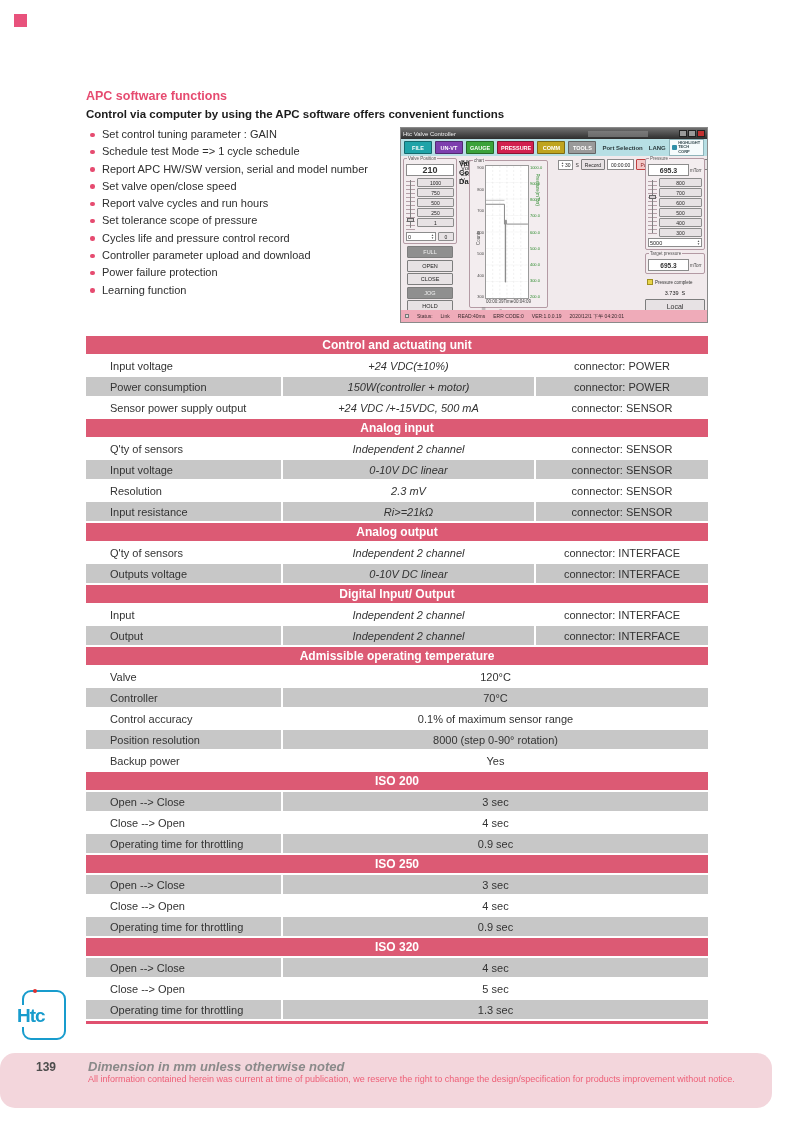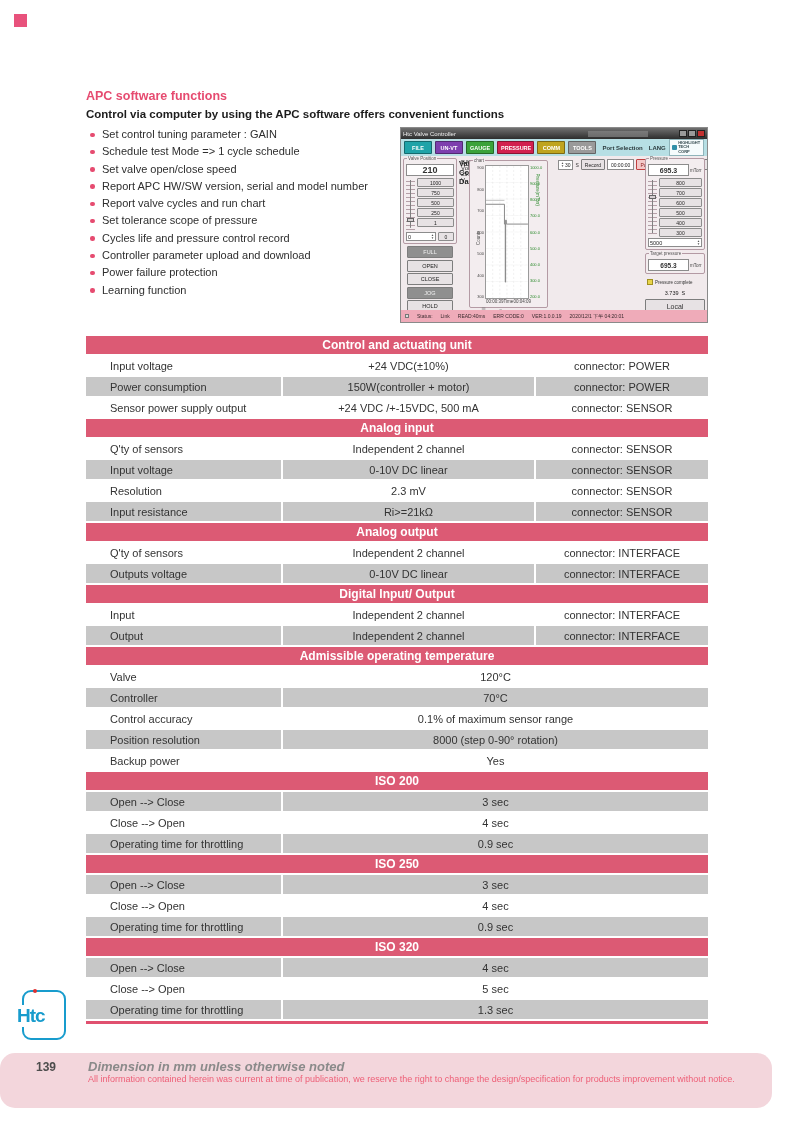--- a/index.html
+++ b/index.html
@@ -87,21 +87,21 @@
   .app-statusbar { height:12px; flex:0 0 12px; background:#efabb9; display:flex; align-items:center; font-size:5px; color:#3a2a2e; gap:8px; padding:0 4px; }
   .app-statusbar .sq { width:4px; height:4px; border:0.5px solid #777; background:#ddd; }
 
   
   .spec-table { position:absolute; left:86px; top:334px; width:622px; }
   .thead { height:18px; margin-top:2px; background:#dc5a74; color:#fff; font-weight:bold; font-size:12px; display:flex; align-items:center; justify-content:center; }
   .trow { display:flex; gap:2px; height:19px; margin-top:2px; }
   .trow > div { background:#fff; display:flex; align-items:center; font-size:11px; color:#333; }
   .trow.gray > div { background:#c7c7c7; }
   .c1 { width:195px; padding-left:24px; }
-  .c2 { width:251px; justify-content:center; }
+  .c2 { width:251px; justify-content:center;font-style:italic; }
   .c3 { width:172px; justify-content:center; }
   .c2m { width:425px; justify-content:center; }
   .table-endline { height:2.5px; margin-top:2px; background:#e0506f; }
 
   
   .logo { position:absolute; left:22px; top:990px; width:44px; height:50px; border:2.5px solid #189ccd; border-radius:9px; }
   .logo .logo-text { position:absolute; left:-9px; top:13px; background:#fff; padding:0 2px; font-size:19px; font-weight:bold; color:#189ccd; letter-spacing:-1px; }
   .logo .logo-dot { position:absolute; left:9px; top:-3px; width:4px; height:4px; border-radius:50%; background:#e03030; }
   .footer-band { position:absolute; left:0; top:1053px; width:772px; height:55px; background:#f3d6dc;border-radius:15px; }
   .page-num { position:absolute; left:36px; top:7px; font-size:12px; font-weight:bold; color:#4d4d4d; }
@@ -120,29 +120,29 @@
   <div class="bullet-item">
       <span class="dot"></span>
       <span class="txt">Set control tuning parameter : GAIN</span>
     </div>
   <div class="bullet-item">
       <span class="dot"></span>
       <span class="txt">Schedule test Mode =&gt; 1 cycle schedule</span>
     </div>
   <div class="bullet-item">
       <span class="dot"></span>
+      <span class="txt">Report APC HW/SW version, serial and model number</span>
+    </div>
+  <div class="bullet-item">
+      <span class="dot"></span>
       <span class="txt">Set valve open/close speed</span>
     </div>
   <div class="bullet-item">
       <span class="dot"></span>
-      <span class="txt">Report APC HW/SW version, serial and model number</span>
-    </div>
-  <div class="bullet-item">
-      <span class="dot"></span>
-      <span class="txt">Report valve cycles and run chart</span>
+      <span class="txt">Report valve cycles and run hours</span>
     </div>
   <div class="bullet-item">
       <span class="dot"></span>
       <span class="txt">Set tolerance scope of pressure</span>
     </div>
   <div class="bullet-item">
       <span class="dot"></span>
       <span class="txt">Cycles life and pressure control record</span>
     </div>
   <div class="bullet-item">

